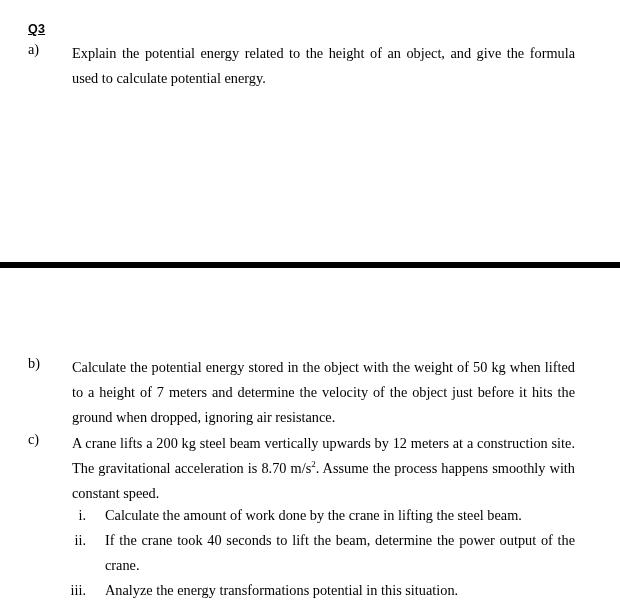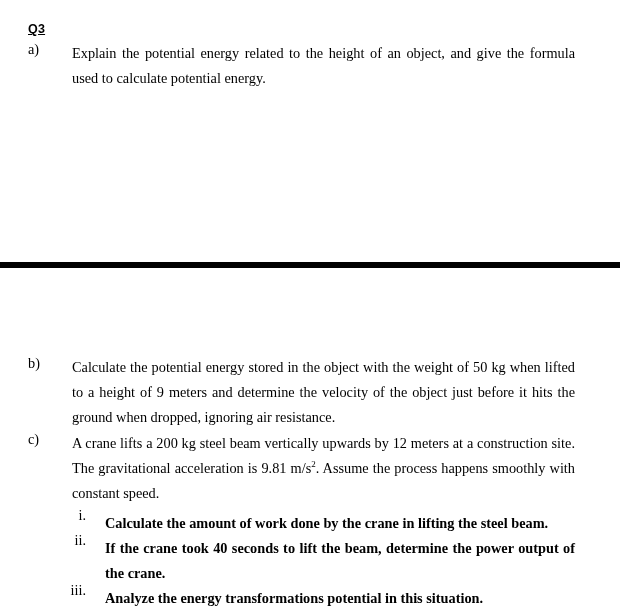--- a/index.html
+++ b/index.html
@@ -62,47 +62,46 @@
       position: absolute;
       right: 534px; 
       top: 0;
       line-height: 25px;
       text-align: right;
     }
     .sub-text {
       position: absolute;
       left: 105px;
       width: 470px;
-      top: 8px;
+      top: 0;
       line-height: 25px;
       text-align: justify;
-      font-weight: bold;
     }
     sup { font-size: 9px; line-height: 0; }
   </style>
 </head>
 <body>
 
 <div class="q-label">Q3</div>
 
 <div class="part" style="top:37px;">
   <span class="part-letter">a)</span>
   <div class="part-text">Explain the potential energy related to the height of an object, and give the formula used to calculate potential energy.</div>
 </div>
 
 <div class="divider"></div>
 
 <div class="part" style="top:351px;">
   <span class="part-letter">b)</span>
-  <div class="part-text">Calculate the potential energy stored in the object with the weight of 50 kg when lifted to a height of 9 meters and determine the velocity of the object just before it hits the ground when dropped, ignoring air resistance.</div>
+  <div class="part-text">Calculate the potential energy stored in the object with the weight of 50 kg when lifted to a height of 7 meters and determine the velocity of the object just before it hits the ground when dropped, ignoring air resistance.</div>
 </div>
 
 <div class="part" style="top:427px;">
   <span class="part-letter">c)</span>
-  <div class="part-text"><span>A crane lifts a 200 kg steel beam vertically upwards by 12 meters at a construction site. The gravitational acceleration is 9.81 m/s</span><sup>2</sup><span>. Assume the process happens smoothly with constant speed.</span></div>
+  <div class="part-text"><span>A crane lifts a 200 kg steel beam vertically upwards by 12 meters at a construction site. The gravitational acceleration is 8.70 m/s</span><sup>2</sup><span>. Assume the process happens smoothly with constant speed.</span></div>
 </div>
 
 <div class="sub" style="top:503px;">
   <span class="sub-num">i.</span>
   <div class="sub-text">Calculate the amount of work done by the crane in lifting the steel beam.</div>
 </div>
 
 <div class="sub" style="top:528px;">
   <span class="sub-num">ii.</span>
   <div class="sub-text">If the crane took 40 seconds to lift the beam, determine the power output of the crane.</div>

